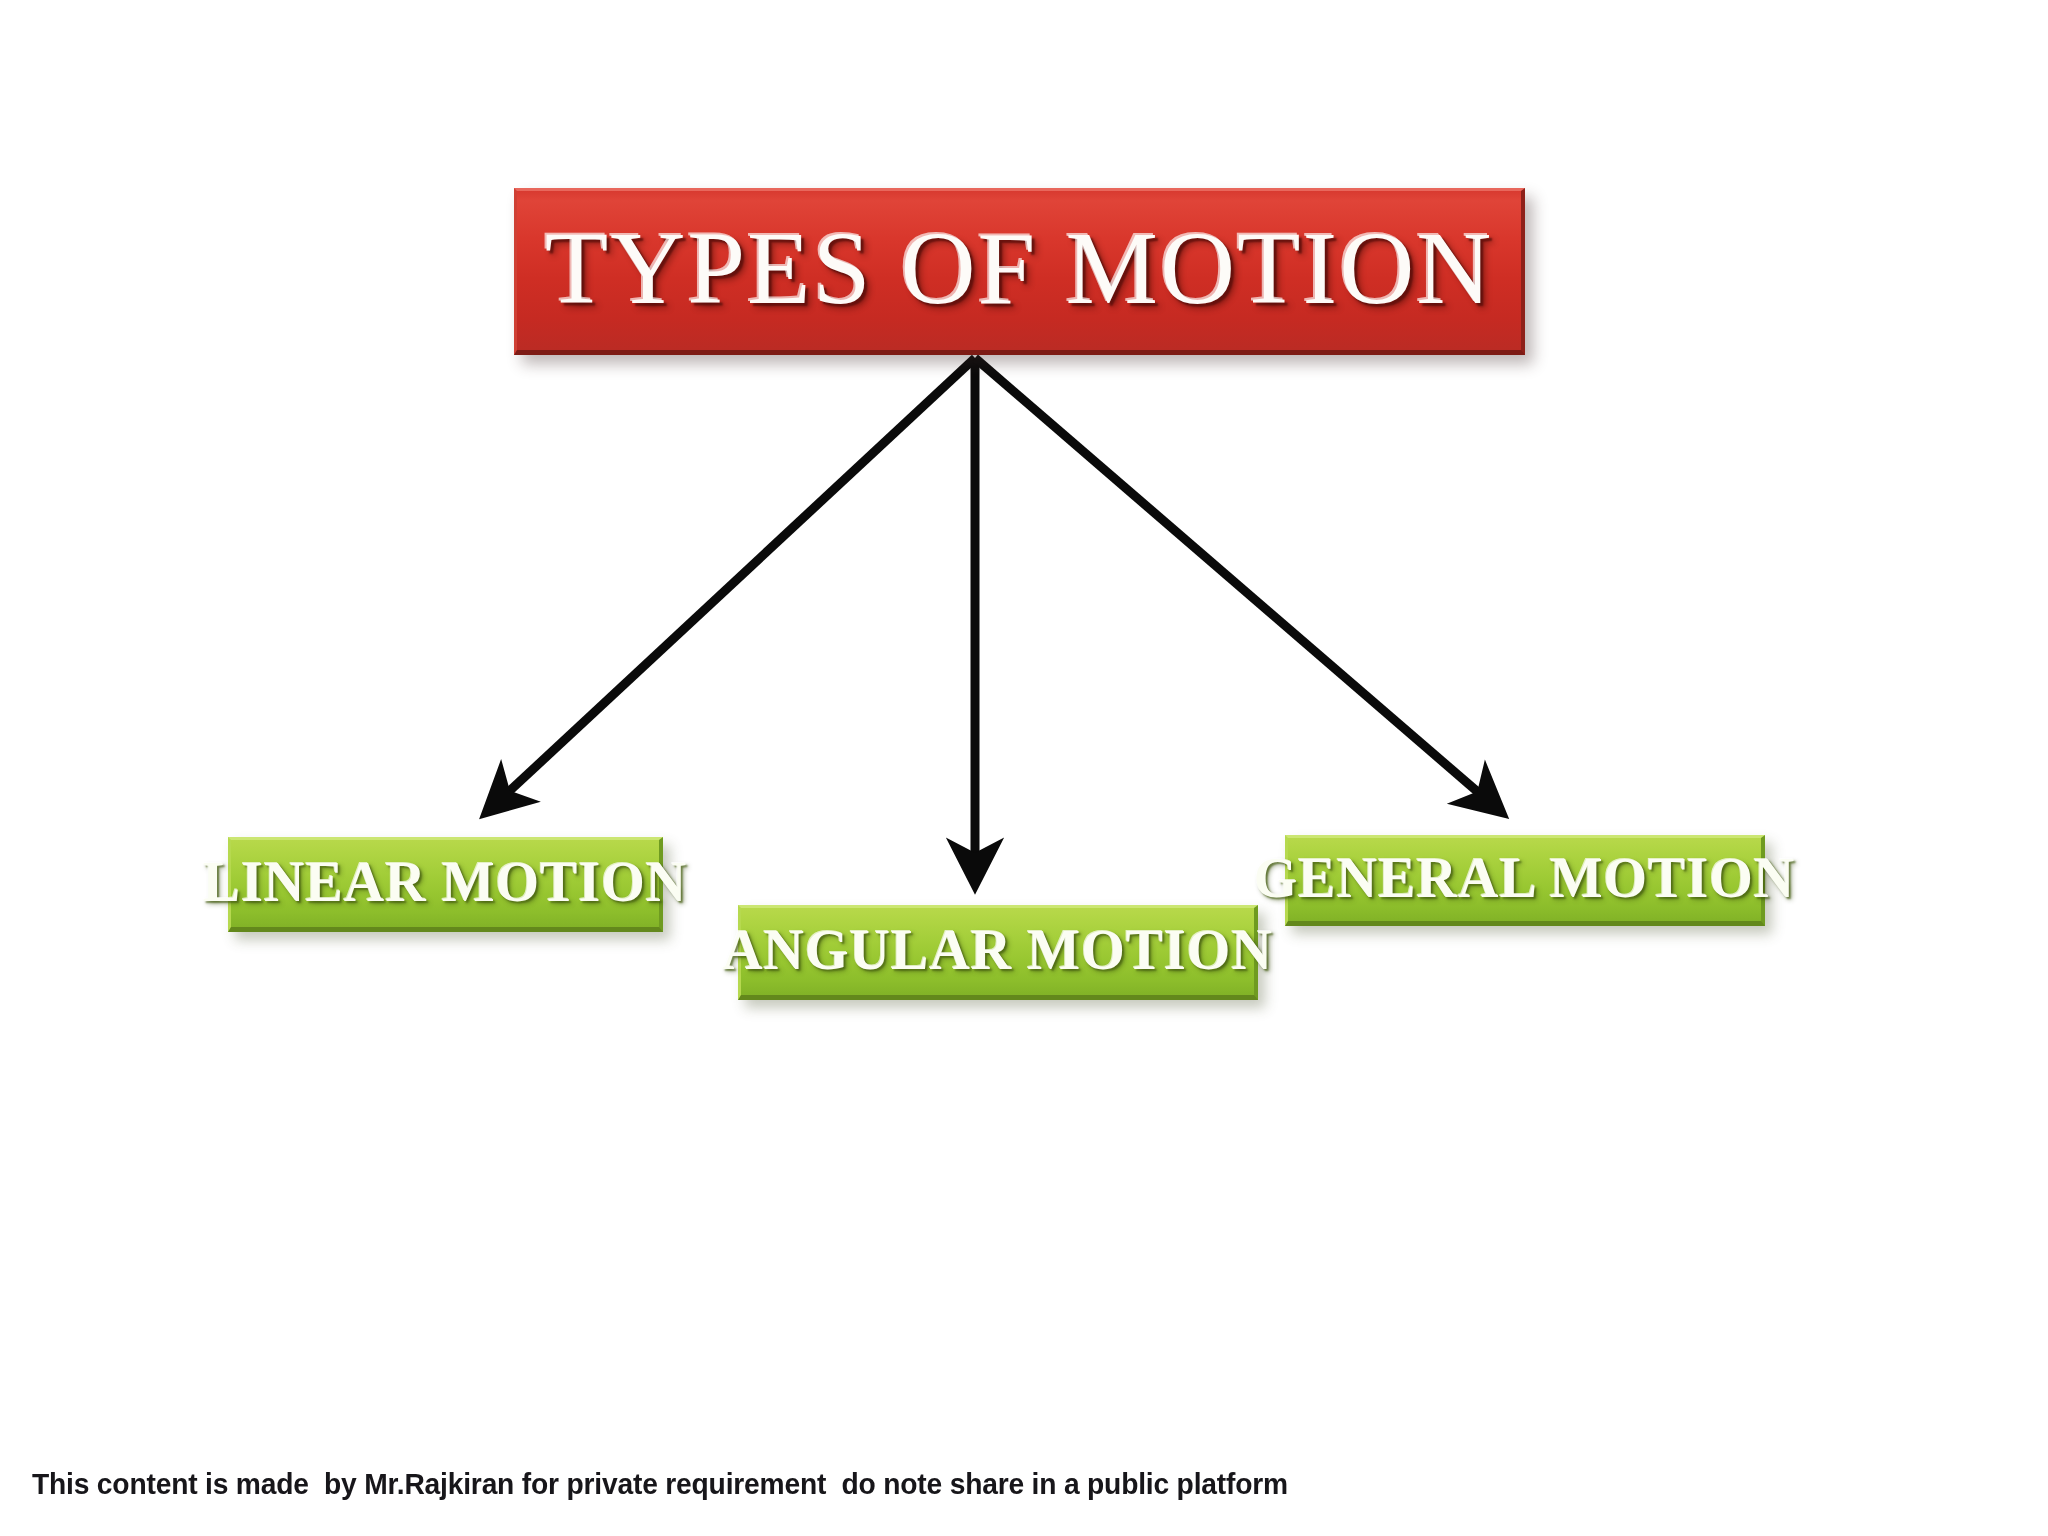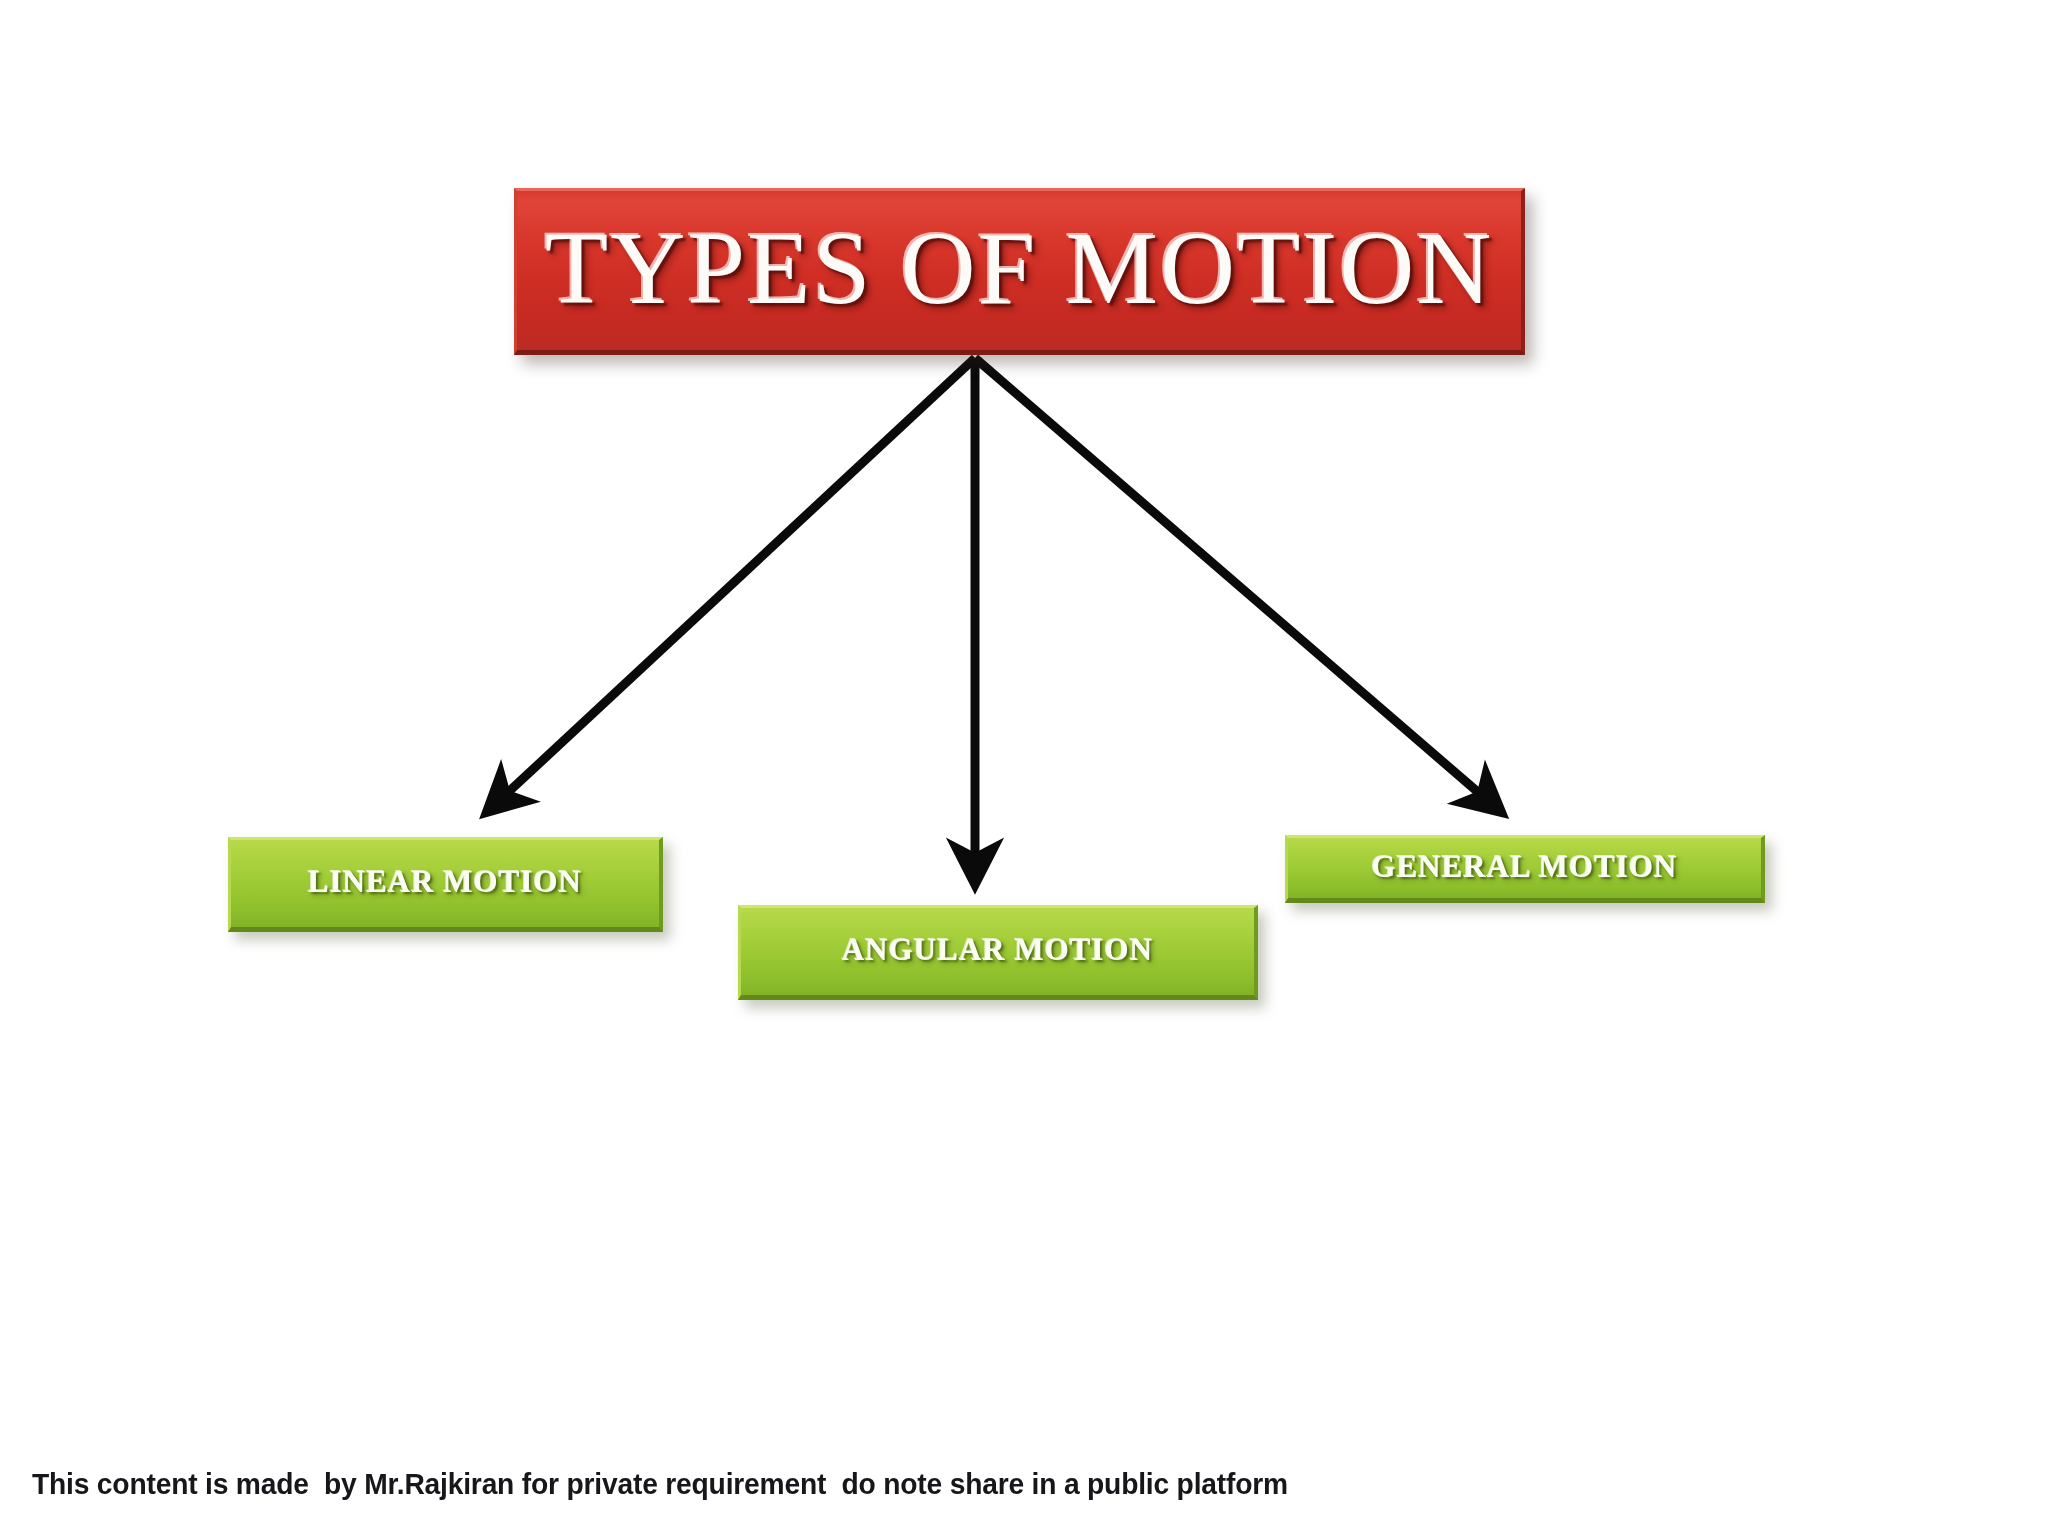--- a/index.html
+++ b/index.html
@@ -85,35 +85,35 @@
     border-right: 4px solid #6f9b20;
     border-bottom: 5px solid #63881c;
     box-shadow: 7px 8px 12px rgba(70,80,40,0.30);
     display: flex;
     align-items: center;
     justify-content: center;
   }
   .leaf-text {
     font-family: "Liberation Serif", "DejaVu Serif", serif;
     font-weight: bold;
-    font-size: 31px;
+    font-size: 56px;
     line-height: 1;
     letter-spacing: 1px;
     color: #fbfdf3;
     white-space: nowrap;
     text-shadow:
       -1px -1px 0 rgba(255,255,255,0.7),
        2px  2px 2px rgba(70,95,18,0.75),
        3px  3px 5px rgba(50,70,12,0.40);
     transform: translateY(-2px);
   }
 
   #box-linear  { left: 228px;  top: 837px; width: 435px; height: 95px; }
   #box-angular { left: 738px;  top: 905px; width: 520px; height: 95px; }
-  #box-general { left: 1285px; top: 835px; width: 480px; height: 68px; }
+  #box-general { left: 1285px; top: 835px; width: 480px; height: 91px; }
 
   
   .footer-note {
     position: absolute;
     left: 32px;
     top: 1466px;
     font-family: "Liberation Sans", sans-serif;
     font-weight: bold;
     font-size: 30px;
     line-height: 1.18;

